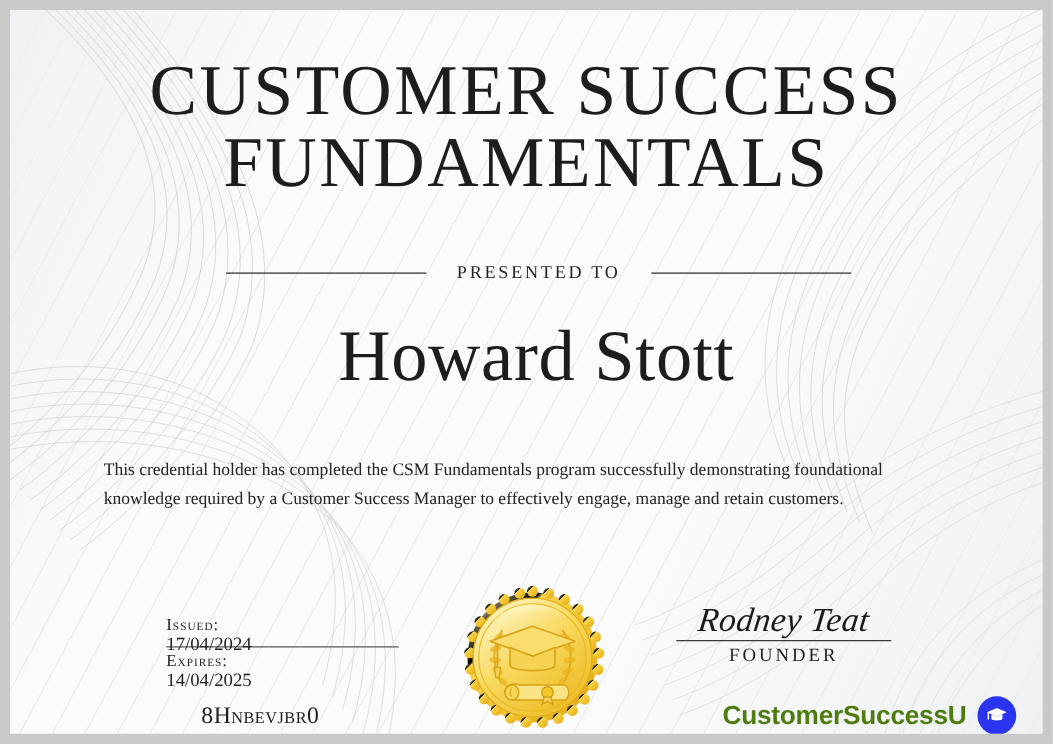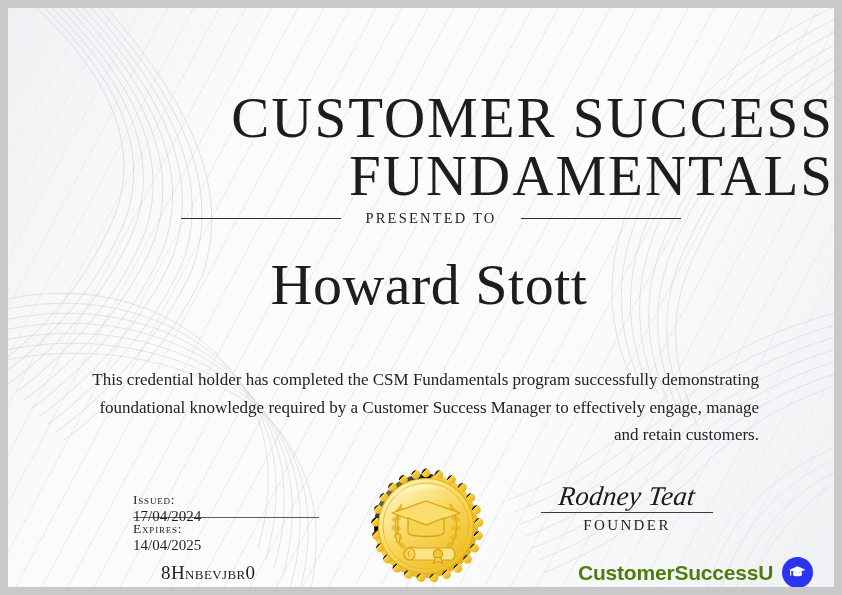--- a/index.html
+++ b/index.html
@@ -62,22 +62,21 @@
     inset: 0;
     pointer-events: none;
   }
 
   
   .title-block {
     position: absolute;
     left: 0;
     right: 0;
     top: 36px;
-    text-align: right;
-    margin-top: 45px;
+    text-align: center;
   }
   .title-line {
     font-family: "Liberation Serif", serif;
     font-weight: 400;
     font-size: 57px;
     line-height: 1.02;
     letter-spacing: 2.0px;
     color: #1d1d1f;
     white-space: nowrap;
   }
@@ -122,23 +121,23 @@
     color: #1d1d1f;
   }
 
   
   .body-text {
     position: absolute;
     left: 50%;
     transform: translateX(-50%);
     top: 358px;
     width: 676px;
-    text-align: right;
-    font-family: "Liberation Serif", serif;
-    font-size: 17px;
+    text-align: left;
+    font-family: "Liberation Serif", serif;
+    font-size: 14px;
     line-height: 1.62;
     color: #222224;
   }
 
   
   .dates {
     position: absolute;
     left: 125px;
     top: 484px;
     width: 190px;

